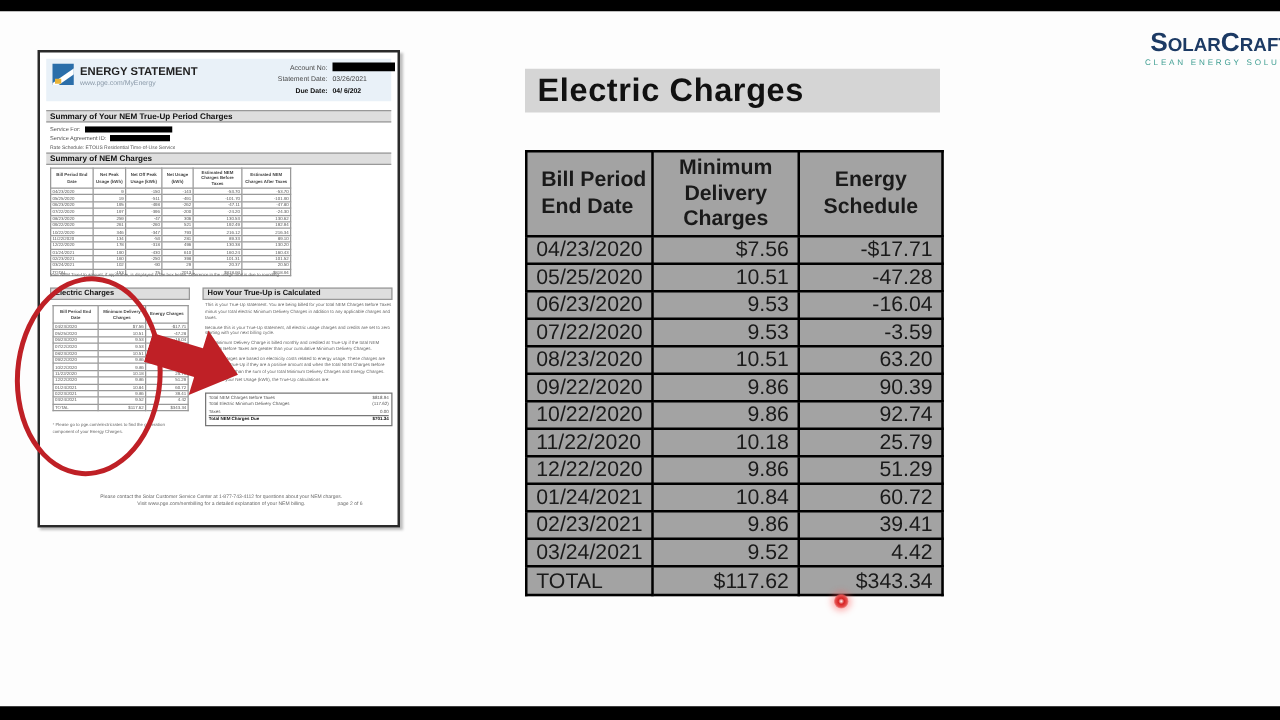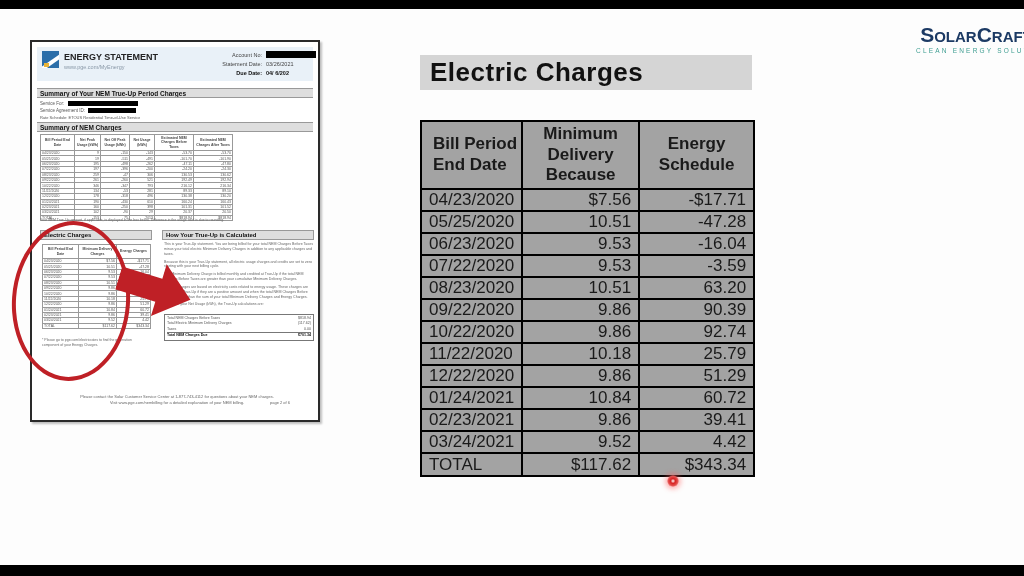--- a/index.html
+++ b/index.html
@@ -393,21 +393,21 @@
         <col class="w0">
         <col class="w1">
         <col class="w2">
       </colgroup>
   <thead>
         <tr>
           <th class="c0">Bill Period
 End Date</th>
           <th class="c1">Minimum
 Delivery
-Because</th>
+Charges</th>
           <th class="c2">Energy
 Schedule</th>
         </tr>
       </thead>
       <tbody>
         <tr>
           <td class="c0">04/23/2020</td>
           <td class="c1">$7.56</td>
           <td class="c2">-$17.71</td>
         </tr>

